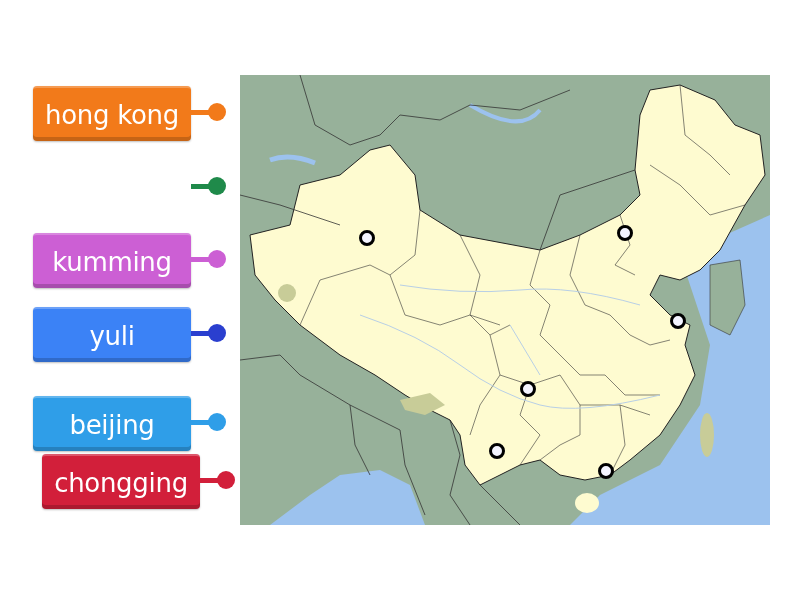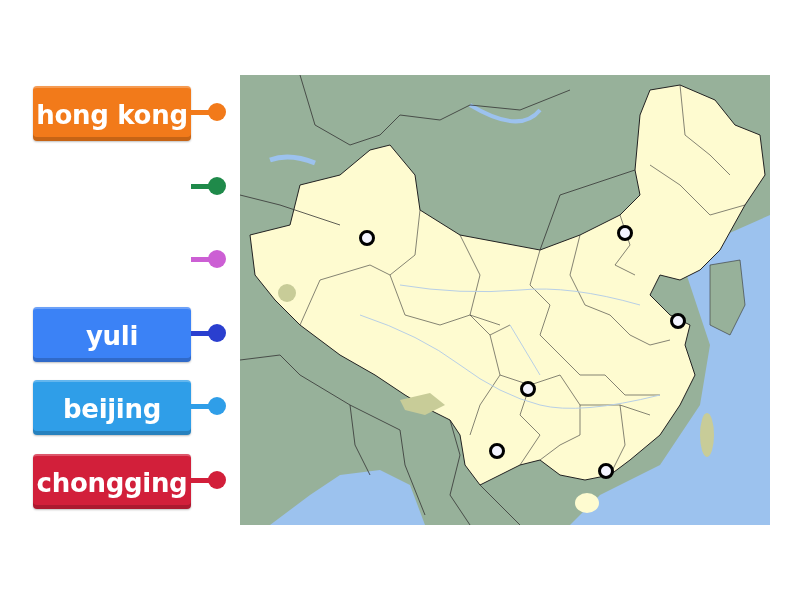--- a/index.html
+++ b/index.html
@@ -1,21 +1,21 @@
 <!DOCTYPE html>
 <html><head>
 <meta charset="utf-8">
 <style>
   html, body { margin:0; padding:0; }
   body { width:800px; height:600px; background:#ffffff; position:relative; overflow:hidden; font-family:"DejaVu Sans", sans-serif; }
   .label-item { position:absolute; left:33px; width:230px; height:60px; }
   .label-btn {
     position:absolute; left:0; top:0; width:158px; height:55px; border-radius:4px;
     box-sizing:border-box; display:flex; align-items:center; justify-content:center;
-    color:#fff; font-weight:bold; font-size:26px; cursor:pointer;
+    color:#fff; font-weight:normal; font-size:26px; cursor:pointer;
     box-shadow: inset 0 -4px 0 rgba(0,0,0,0.18), 0 1px 2px rgba(0,0,0,0.25);
     border-top:2px solid rgba(255,255,255,0.25);
     letter-spacing:-0.3px; white-space:nowrap;
   }
   .connector { position:absolute; left:158px; top:24px; width:20px; height:5px; }
   .dot { position:absolute; left:175px; top:17px; width:18px; height:18px; border-radius:50%; }
   .map { position:absolute; left:240px; top:75px; width:530px; height:450px; background:#97b19a; overflow:hidden; }
   .map svg { position:absolute; left:0; top:0; }
   .marker {
     position:absolute; width:10px; height:10px; border-radius:50%;
@@ -29,34 +29,35 @@
     <div class="label-item" style="top: 86px;">
       <div class="label-btn" style="background: rgb(242, 122, 26);">hong kong</div>
       <div class="connector" style="background: rgb(242, 122, 26);"></div>
       <div class="dot" style="background: rgb(242, 122, 26);"></div>
     </div>
     <div class="label-item" style="top: 160px;">
       <div class="connector" style="background: rgb(31, 138, 74);"></div>
       <div class="dot" style="background: rgb(31, 138, 74);"></div>
     </div>
     <div class="label-item" style="top: 233px;">
+      <div class="label-btn" style="background: rgb(204, 95, 212);">kumming</div>
       <div class="connector" style="background: rgb(204, 95, 212);"></div>
       <div class="dot" style="background: rgb(204, 95, 212);"></div>
     </div>
     <div class="label-item" style="top: 307px;">
       <div class="label-btn" style="background: #3b82f6;">yuli</div>
       <div class="connector" style="background: rgb(42, 63, 207);"></div>
       <div class="dot" style="background: rgb(42, 63, 207);"></div>
     </div>
-    <div class="label-item" style="top: 380px;">
+    <div class="label-item" style="top: 396px;">
       <div class="label-btn" style="background: rgb(47, 158, 232);">beijing</div>
       <div class="connector" style="background: rgb(47, 158, 232);"></div>
       <div class="dot" style="background: rgb(47, 158, 232);"></div>
     </div>
-    <div class="label-item" style="top: 454px;">
+    <div class="label-item" style="top: 454px; margin-left: 9px;">
       <div class="label-btn" style="background: rgb(210, 31, 58);">chongging</div>
       <div class="connector" style="background: rgb(210, 31, 58);"></div>
       <div class="dot" style="background: rgb(210, 31, 58);"></div>
     </div>
   </div>
 
 <div class="map">
   <svg width="530" height="450" viewBox="0 0 530 450">
 
     <rect x="0" y="0" width="530" height="450" fill="#97b19a"></rect>

